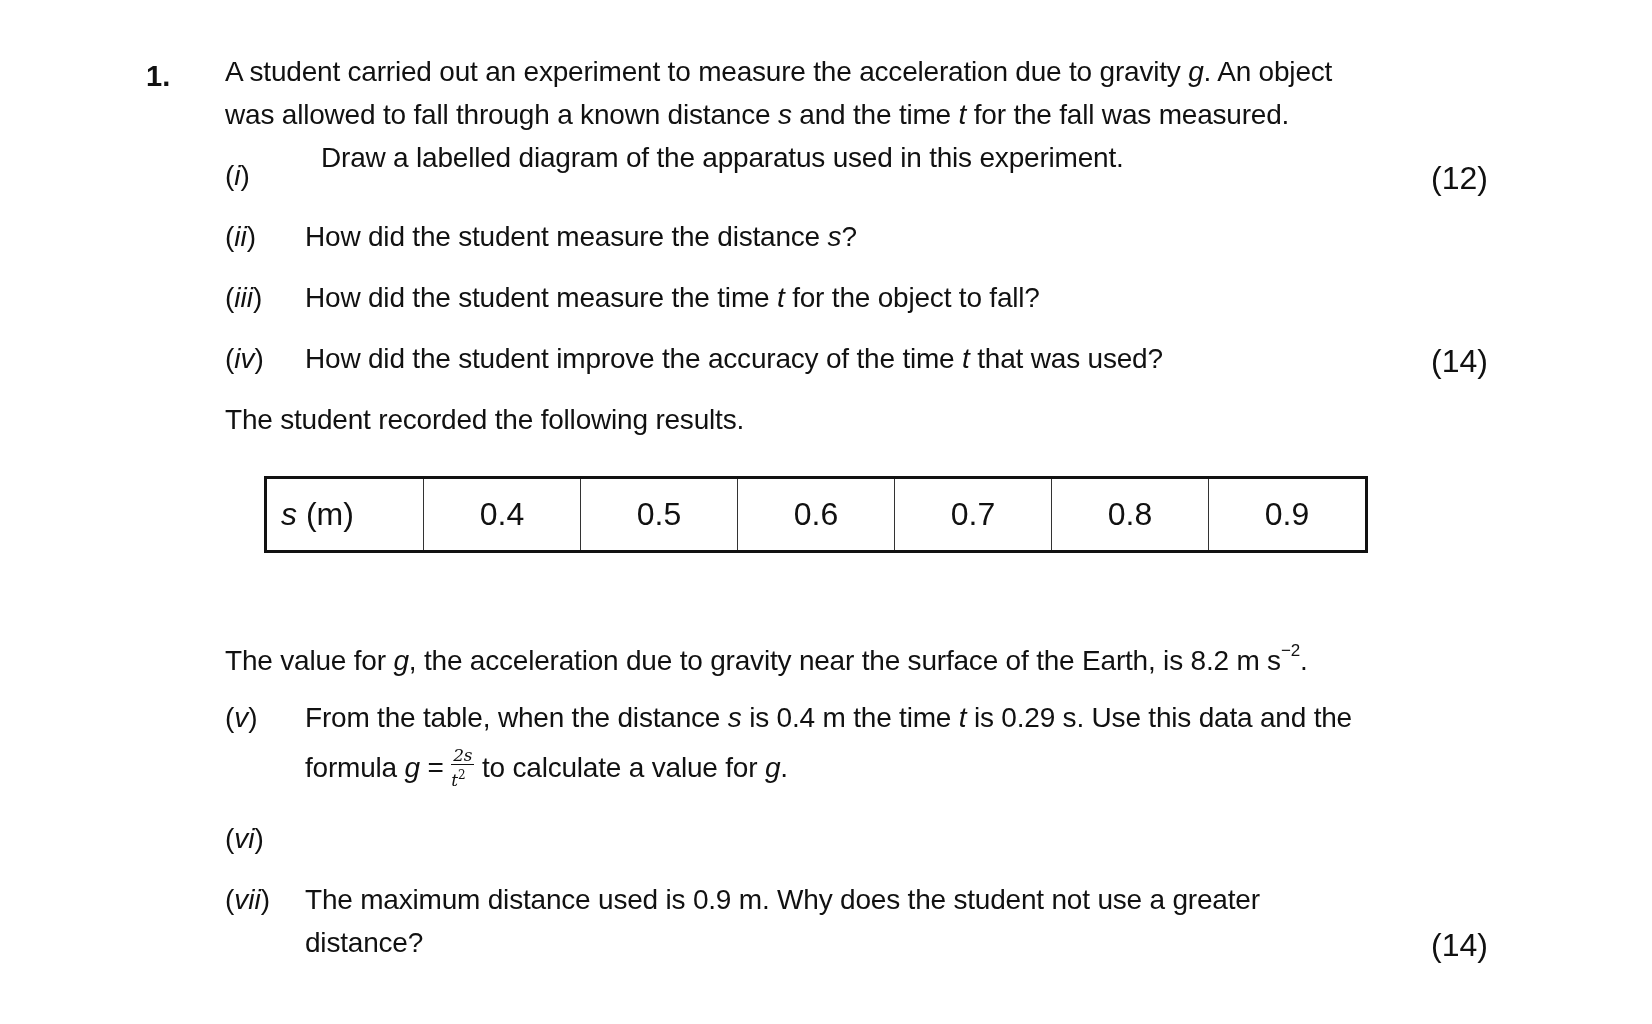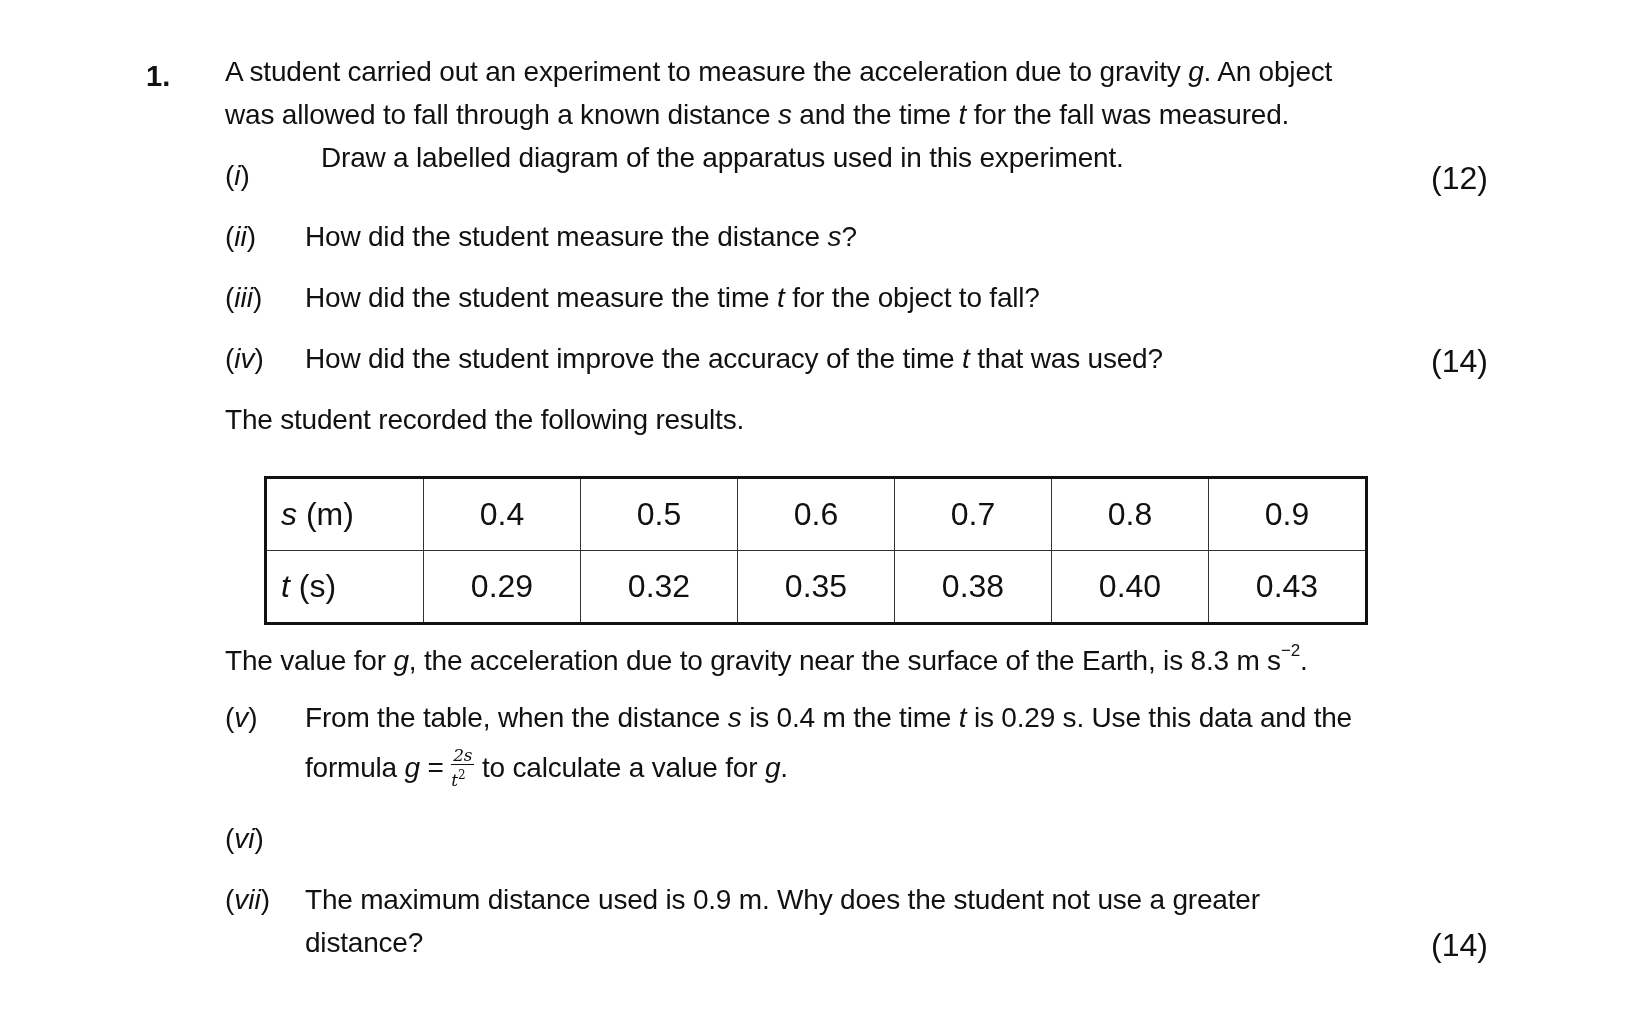--- a/index.html
+++ b/index.html
@@ -67,33 +67,24 @@
     <tbody>
         <tr>
       <td class="rowhead"><span class="var">s</span><span> (m)</span></td>
       <td>0.4</td>
       <td>0.5</td>
       <td>0.6</td>
       <td>0.7</td>
       <td>0.8</td>
       <td>0.9</td>
     </tr>
-    <tr>
-      <td class="rowhead"><span class="var">t</span><span> (s)</span></td>
-      <td>0.29</td>
-      <td>0.32</td>
-      <td>0.35</td>
-      <td>0.38</td>
-      <td>0.40</td>
-      <td>0.43</td>
-    </tr>
   </tbody>
     </table>
 
-  <div class="line" style="left:225px; top:641px;"><span>The value for </span><span class="var">g</span><span>, the acceleration due to gravity near the surface of the Earth, is 8.3 m s</span><span class="sup">−2</span><span>.</span></div>
+  <div class="line" style="left:225px; top:641px;"><span>The value for </span><span class="var">g</span><span>, the acceleration due to gravity near the surface of the Earth, is 8.2 m s</span><span class="sup">−2</span><span>.</span></div>
 
   <div class="label" style="top:702px;"><span>(</span><span class="var">v</span><span>)</span></div>
   <div class="line" style="left:305px; top:702px;"><span>From the table, when the distance </span><span class="var">s</span><span> is 0.4 m the time </span><span class="var">t</span><span> is 0.29 s.  Use this data and the</span></div>
   <div class="line" style="left:305px; top:748px;"><span>formula </span><span class="var">g</span><span> = </span><span class="frac"><span class="num">2s</span><span class="den"><span>t</span><sup>2</sup></span></span><span> to calculate a value for </span><span class="var">g</span><span>.</span></div>
 
   <div class="label" style="top:823px;"><span>(</span><span class="var">vi</span><span>)</span></div>
 
   <div class="label" style="top:884px;"><span>(</span><span class="var">vii</span><span>)</span></div>
   <div class="line" style="left:305px; top:884px;">The maximum distance used is 0.9 m.  Why does the student not use a greater</div>
   <div class="line" style="left:305px; top:927px;">distance?</div>

